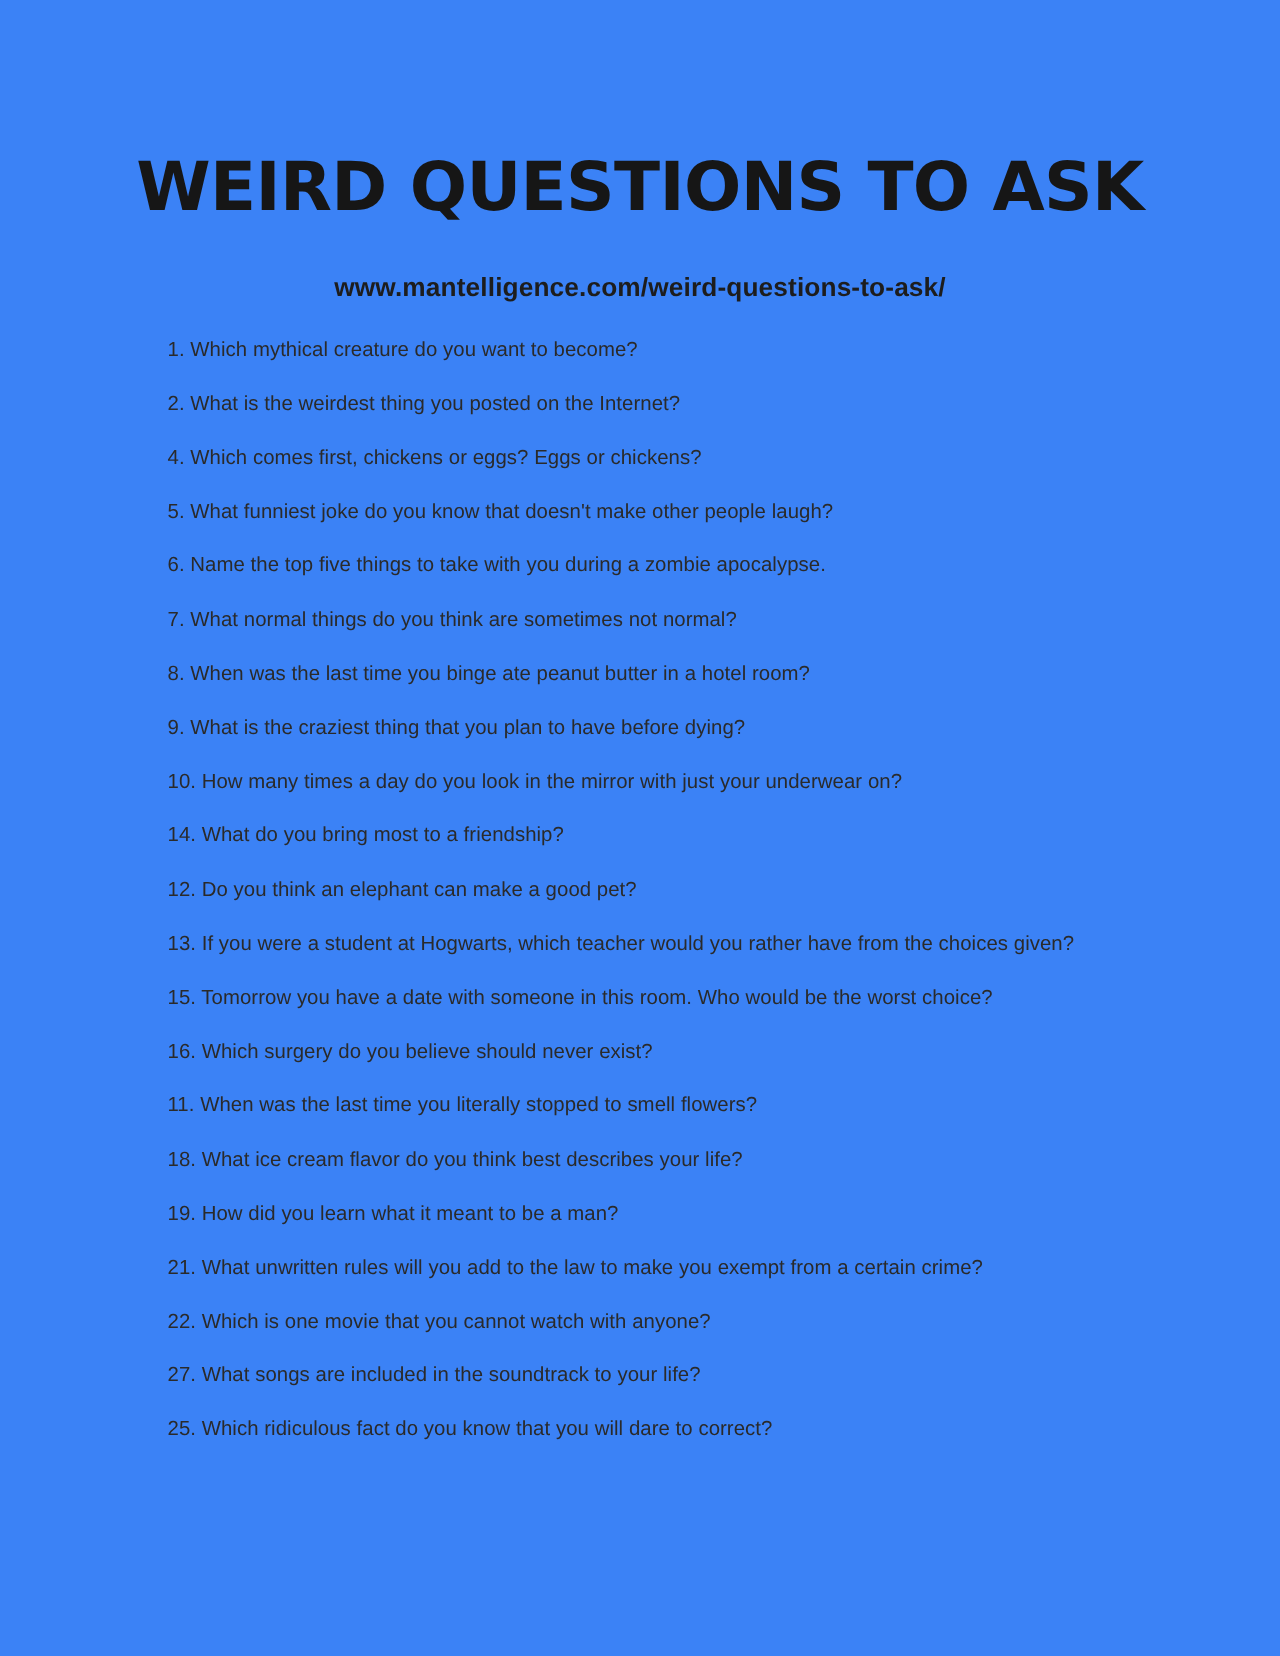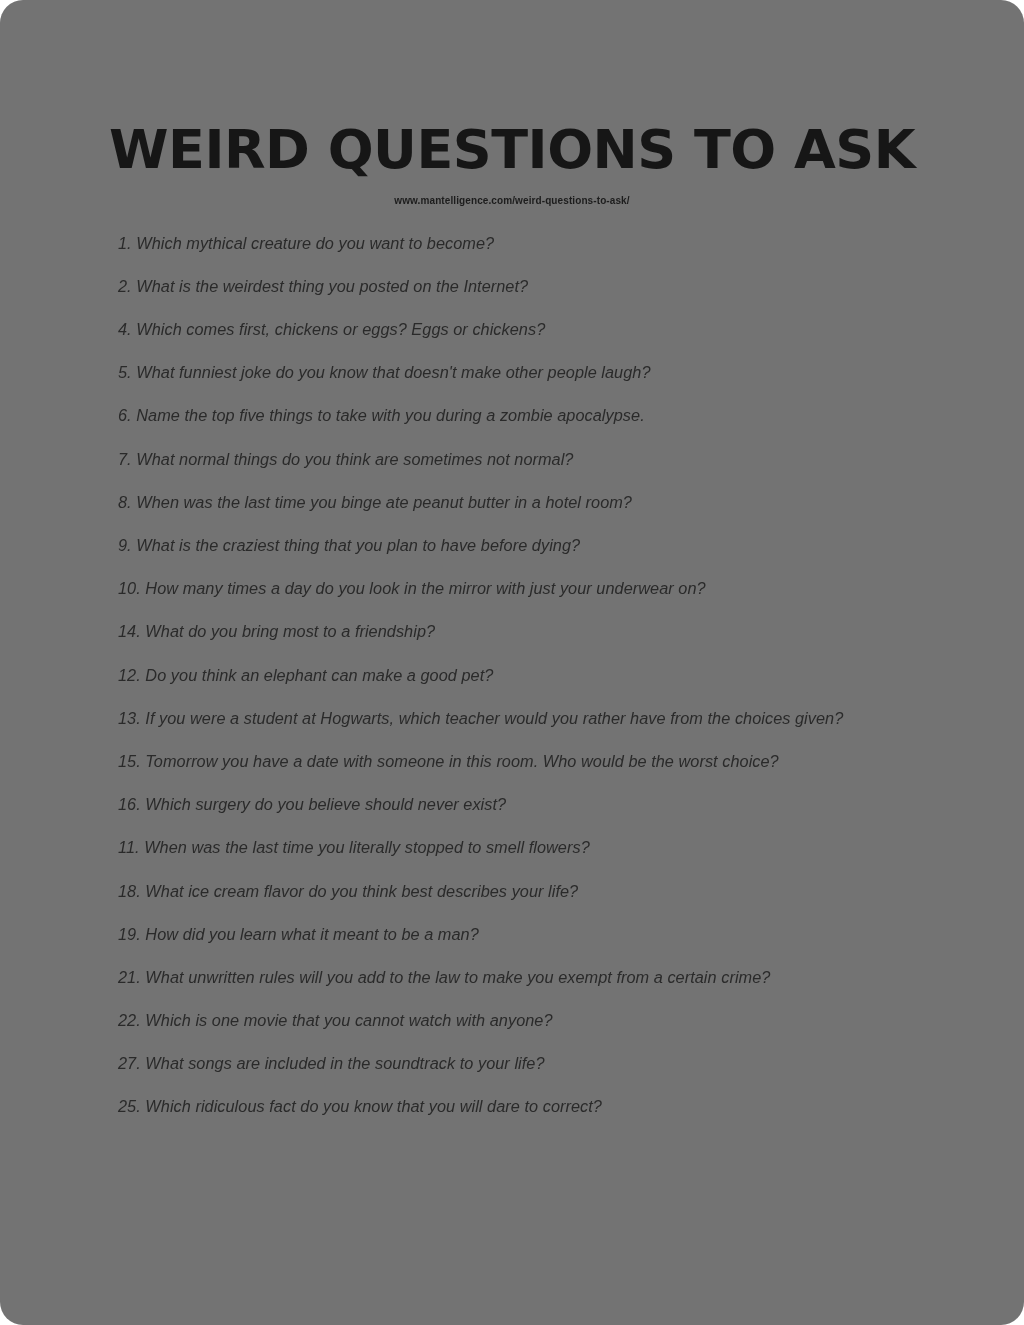--- a/index.html
+++ b/index.html
@@ -20,48 +20,46 @@
     height: 1325px;
     background: #ffffff;
     box-sizing: border-box;
   }
   .sheet {
     position: absolute;
     left: 0;
     top: 0;
     width: 1024px;
     height: 1325px;
-    background: #737373;
-    border-radius: 23px;
+    background: #3b82f6;
   }
   .doc-title {
     text-align: center;
     font-size: 54px;
     font-weight: bold;
     letter-spacing: -0.5px;
     color: #161616;
     margin: 0;
     padding-top: 122px;
     line-height: 1.05;
     font-family: "DejaVu Sans", sans-serif;
   }
   .doc-url {
     text-align: center;
-    font-size: 10px;
+    font-size: 21px;
     font-weight: bold;
     color: #1d1d1d;
-    margin-top: 16px;
+    margin-top: 40px;
     letter-spacing: 0.1px;
   }
   .question-list {
-    margin: 0;
+    margin: 16px;
     padding: 0;
     list-style: none;
     margin-top: 26px;
-    font-style: italic;
   }
   .question-item {
     font-size: 16.3px;
     color: #2a2a2a;
     line-height: 1.35;
     padding: 0 118px;
     margin-bottom: 21.2px;
     letter-spacing: 0.05px;
   }
 </style>

